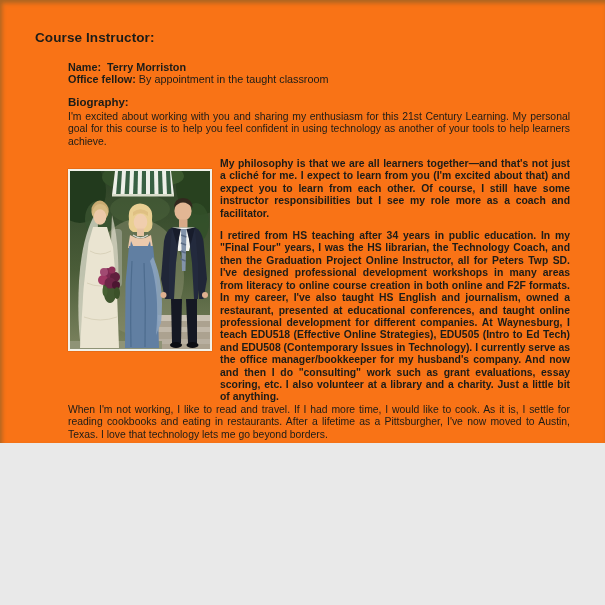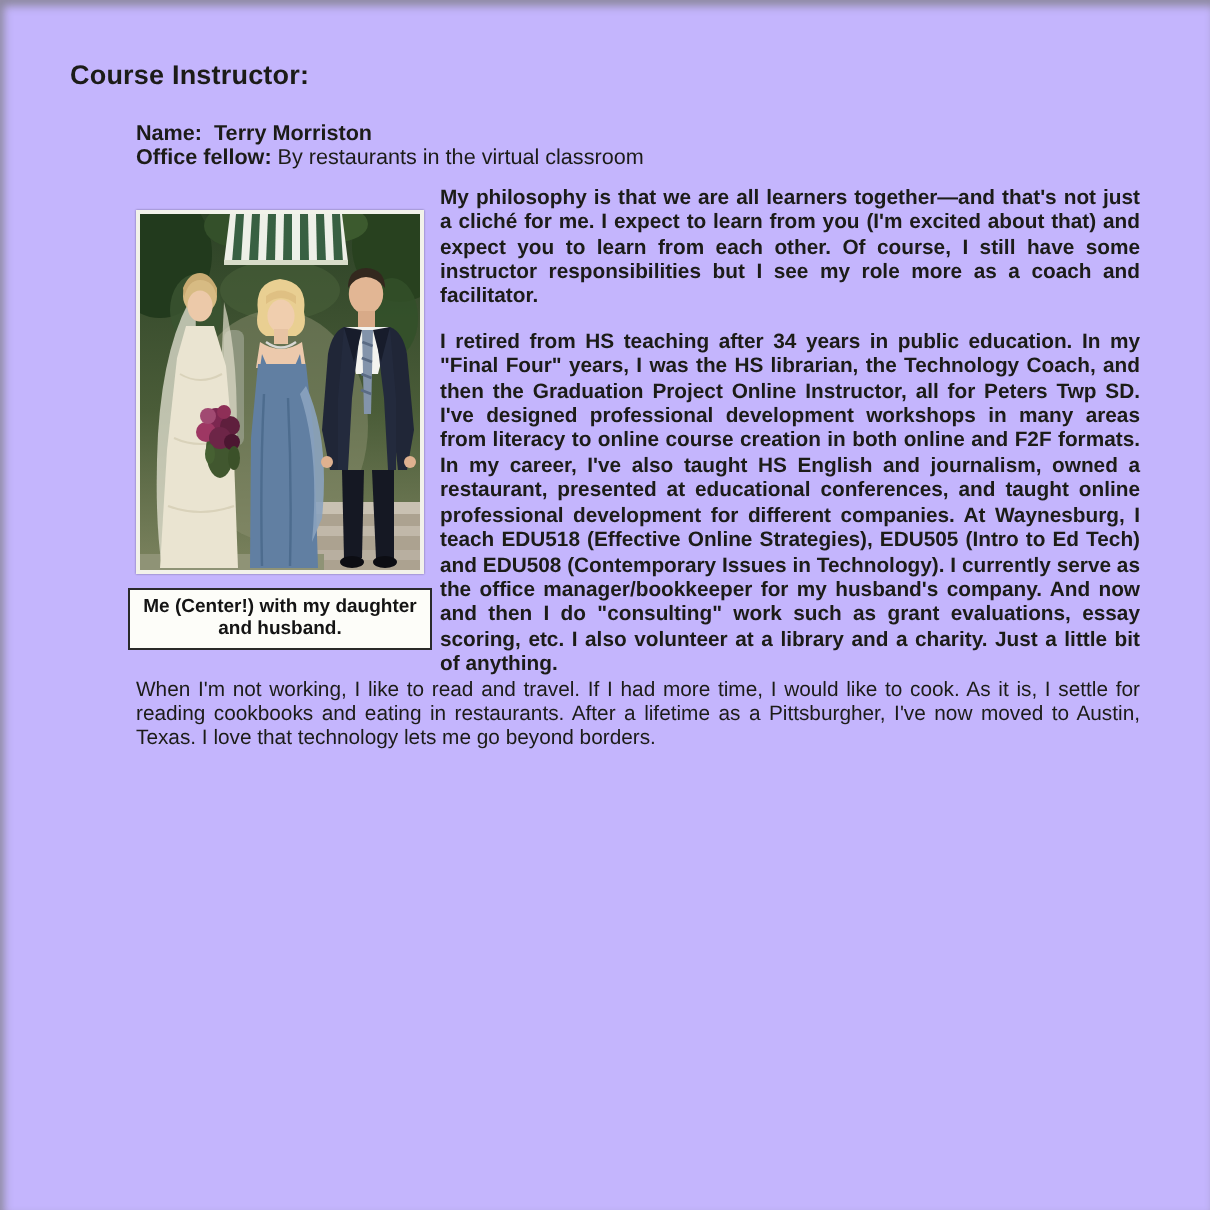--- a/index.html
+++ b/index.html
@@ -3,22 +3,22 @@
 <meta charset="utf-8">
 <style>
   html,body{margin:0;padding:0;}
   body{
     width:605px;height:605px;
     background:#e9e9e9;
     font-family:"Liberation Sans", sans-serif;
   }
   .page{
     position:relative;
-    width:605px;height:605px;
-    background:#c4b5fd;
+    width:605px;height:443px;
+    background:#f97316;
     box-shadow:inset 2px 3px 4px rgba(75,85,48,.45);
     overflow:hidden;
     color:#1c1c18;
   }
   .page-title{
     margin:30px 0 0 35px;
     font-size:13.5px;font-weight:bold;line-height:15px;
     letter-spacing:.1px;
   }
   .indent{margin:16px 0 0 68px;width:502px;}
@@ -75,24 +75,26 @@
 <body>
 
 <div class="page">
 
   <h1 class="page-title">Course Instructor:</h1>
 
   <div class="indent">
 
     <div class="contact">
       <p class="name-line"><b class="lbl">Name:</b>&nbsp;&nbsp;<span>Terry Morriston</span></p>
-      <p><b class="lbl">Office fellow:</b> <span>By restaurants in the virtual classroom</span></p>
+      <p><b class="lbl">Office fellow:</b> <span>By appointment in the taught classroom</span></p>
     </div>
 
-
+    <h2 class="bio-heading">Biography:</h2>
+
+    <p class="body-par">I'm excited about working with you and sharing my enthusiasm for this 21st Century Learning. My personal goal for this course is to help you feel confident in using technology as another of your tools to help learners achieve.</p>
 
     <div class="two-col">
 
       <div class="left-col">
         <div class="photo-frame">
           <svg viewBox="0 0 140 178" width="140" height="178" xmlns="http://www.w3.org/2000/svg">
             <defs>
               <linearGradient id="bgGrad" x1="0" y1="0" x2="0" y2="1">
                 <stop offset="0" stop-color="#2c4226"></stop>
                 <stop offset="0.55" stop-color="#4a5c38"></stop>
@@ -188,21 +190,20 @@
               <path d="M125 56.5 L116.5 58 L120.5 74 Z" fill="#171c2b"></path>
               <circle cx="93.5" cy="124" r="3" fill="#dfb18f"></circle>
               <circle cx="135" cy="124" r="3" fill="#dfb18f"></circle>
               <path d="M101 128 L112 128 L111 172 L102 172 Z" fill="#151823"></path>
               <path d="M116 128 L127 128 L127 172 L118 172 Z" fill="#151823"></path>
               <ellipse cx="106" cy="174" rx="6" ry="3" fill="#0c0d13"></ellipse>
               <ellipse cx="122.5" cy="174" rx="6" ry="3" fill="#0c0d13"></ellipse>
             </g>
           </svg>
         </div>
-        <div class="caption-box">Me (Center!) with my daughter and husband.</div>
       </div>
 
       <div class="right-col">
         <p class="body-par">My philosophy is that we are all learners together—and that's not just a cliché for me.  I expect to learn from you (I'm excited about that) and expect you to learn from each other. Of course, I still have some instructor responsibilities but I see my role more as a coach and facilitator.</p>
         <p class="body-par">I retired from HS teaching after 34 years in public education. In my "Final Four" years, I was the HS librarian, the Technology Coach, and then the Graduation Project Online Instructor, all for Peters Twp SD.  I've designed professional development workshops in many areas from literacy to online course creation in both online and F2F formats.   In my career, I've also taught HS English and journalism, owned a restaurant, presented at educational conferences, and taught online professional development for different companies.  At Waynesburg, I teach EDU518 (Effective Online Strategies), EDU505 (Intro to Ed Tech) and EDU508 (Contemporary Issues in Technology). I currently serve as the office manager/bookkeeper for my husband's company. And now and then I do "consulting" work such as grant evaluations, essay scoring, etc.  I also volunteer at a library and a charity.  Just a little bit of anything.</p>
       </div>
 
     </div>
 
     <p class="body-par closing">When I'm not working, I like to read and travel.  If I had more time, I would like to cook.  As it is, I settle for reading cookbooks and eating in restaurants.  After a lifetime as a Pittsburgher, I've now moved to Austin, Texas.  I love that technology lets me go beyond borders.</p>

